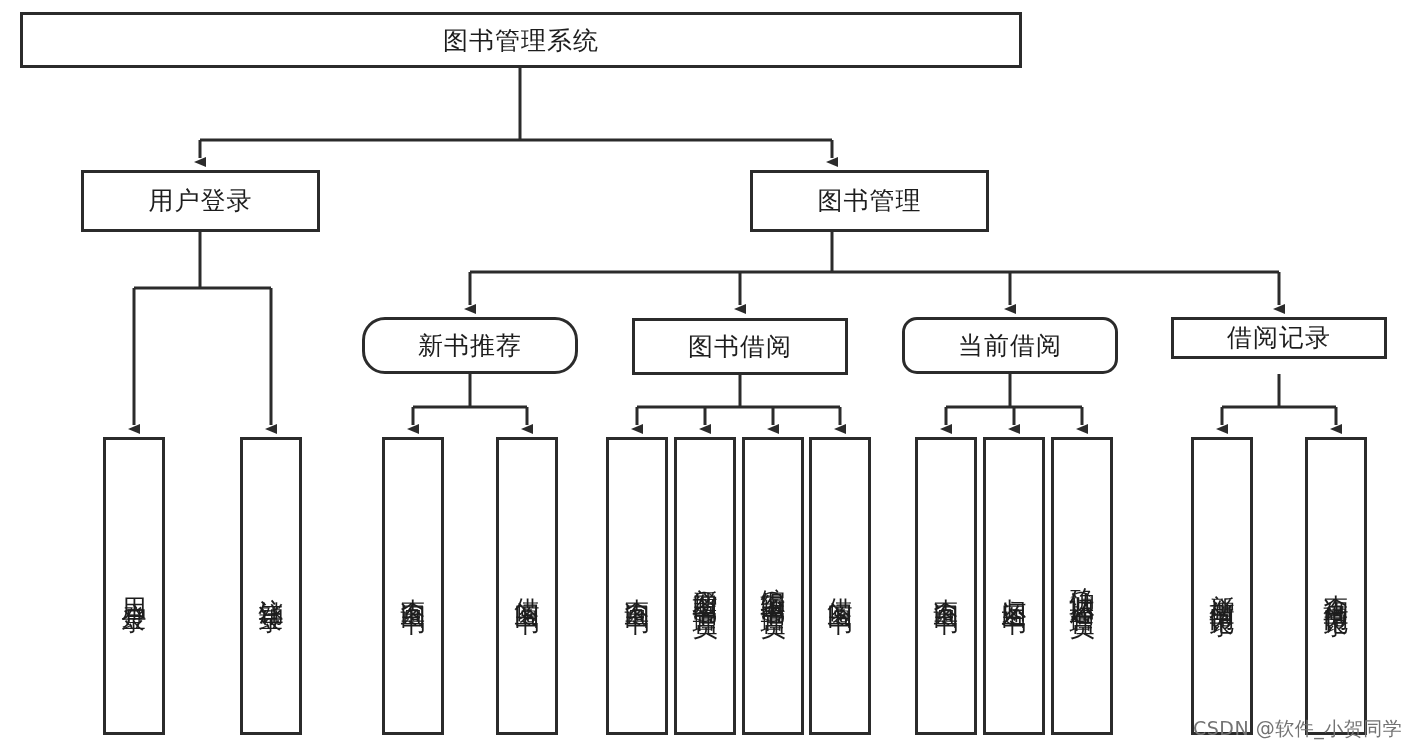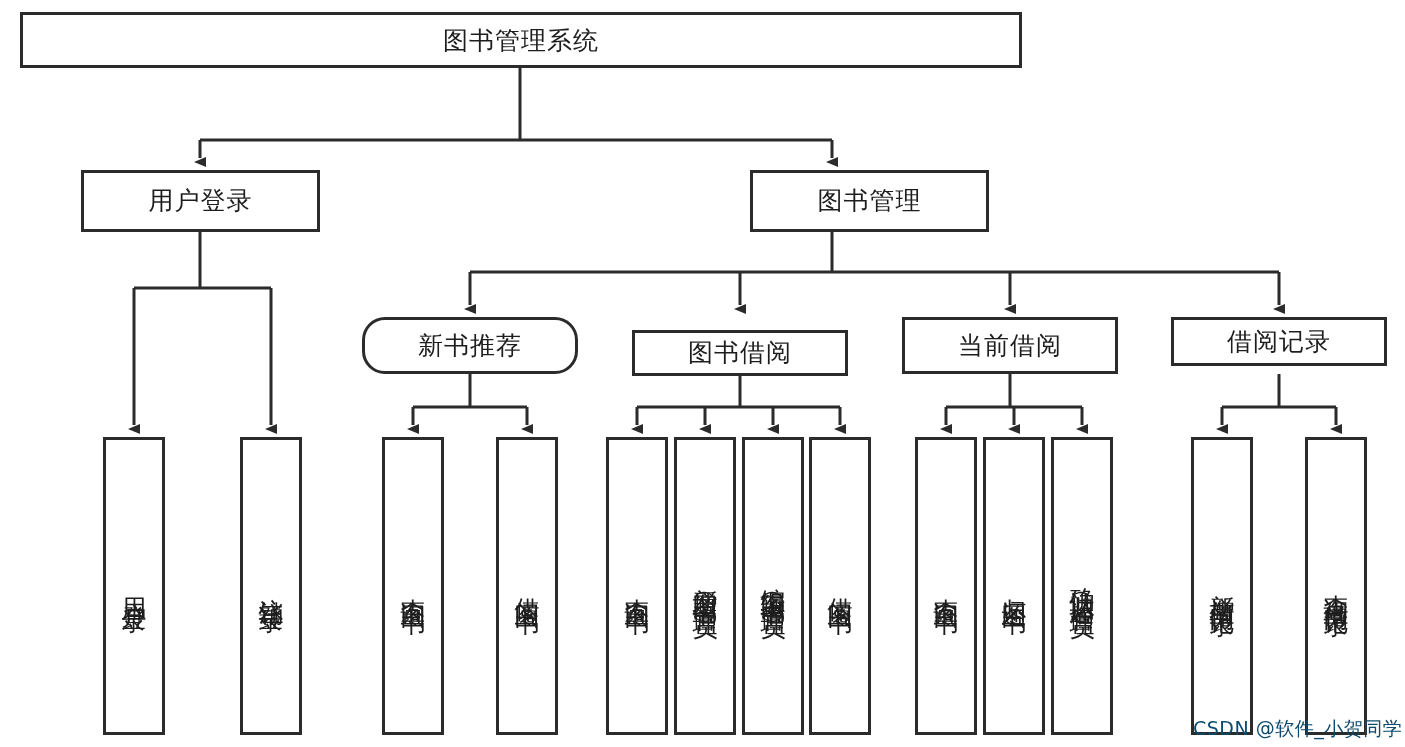--- a/index.html
+++ b/index.html
@@ -56,21 +56,21 @@
     padding: 4px 0;
   }
   .node-v .vtext {
     writing-mode: vertical-rl;
     text-orientation: upright;
     display: block;
   }
   .watermark {
     position: absolute;
     font-size: 19px;
-    color: #0c4a6e;
+    color: #737373;
     white-space: nowrap;
     letter-spacing: 0.5px;
   }
 </style>
 </head>
 <body>
 
 <div id="canvas">
 
   <svg id="edges" viewBox="0 0 1405 747" width="1405" height="747" xmlns="http://www.w3.org/2000/svg">
@@ -130,27 +130,27 @@
   <div class="node node-h" style="left:81px; top:170px; width:239px; height:62px;">
     <span>用户登录</span>
   </div>
   <div class="node node-h" style="left:750px; top:170px; width:239px; height:62px;">
     <span>图书管理</span>
   </div>
 
   <div class="node node-h" style="left:362px; top:317px; width:216px; height:57px;border-radius:23px;">
     <span>新书推荐</span>
   </div>
-  <div class="node node-h" style="left:632px; top:330px; width:216px; height:46px;text-align:center;">
+  <div class="node node-h" style="left:632px; top:318px; width:216px; height:57px;text-align:center;">
     <span>图书借阅</span>
   </div>
-  <div class="node node-h" style="left:902px; top:317px; width:216px; height:57px;">
+  <div class="node node-h" style="left:902px; top:317px; width:216px; height:57px;border-radius:15px;">
     <span>当前借阅</span>
   </div>
-  <div class="node node-h" style="left:1171px; top:317px; width:216px; height:49px;">
+  <div class="node node-h" style="left:1171px; top:317px; width:216px; height:42px;">
     <span>借阅记录</span>
   </div>
 
   <div class="node node-v" style="left:103px; top:437px; width:62px; height:298px;">
     <span class="vtext">用户登录</span>
   </div>
   <div class="node node-v" style="left:240px; top:437px; width:62px; height:298px;">
     <span class="vtext">注销登录</span>
   </div>
 

